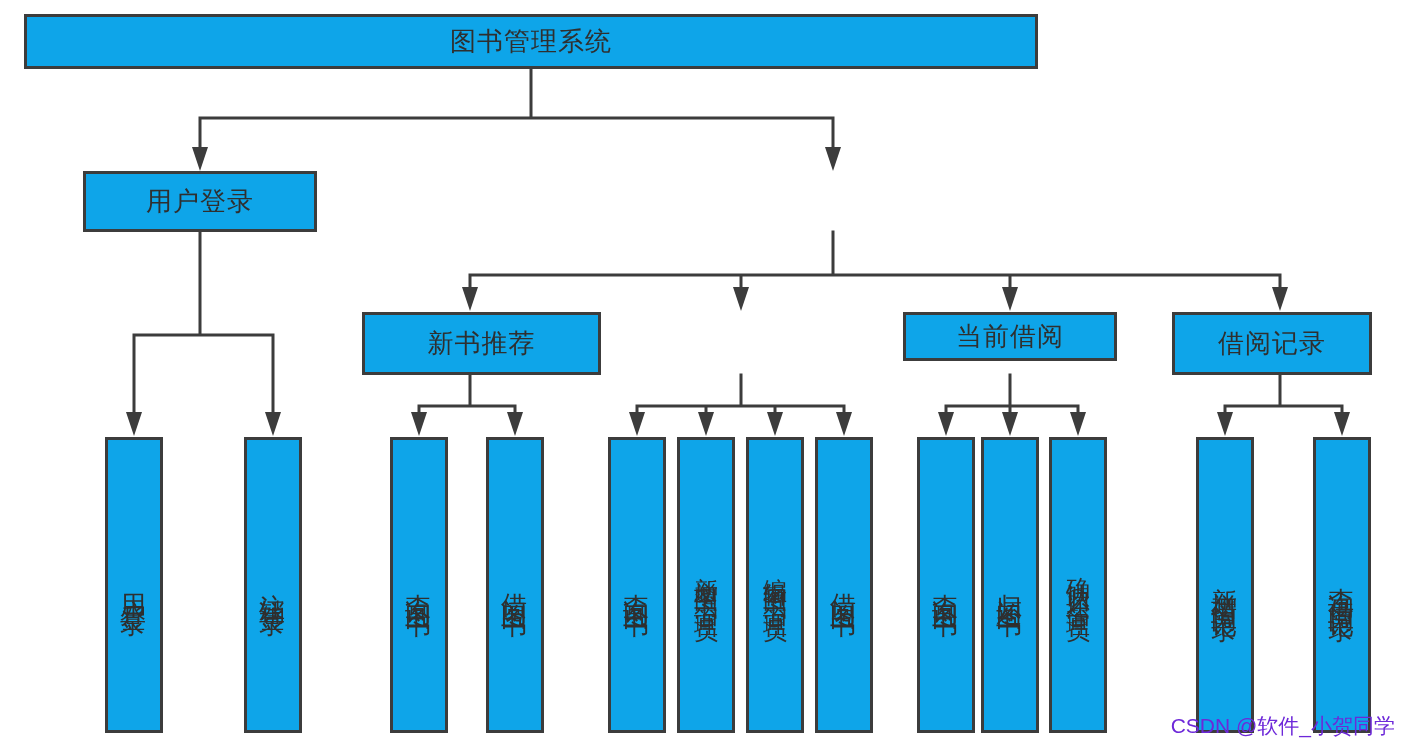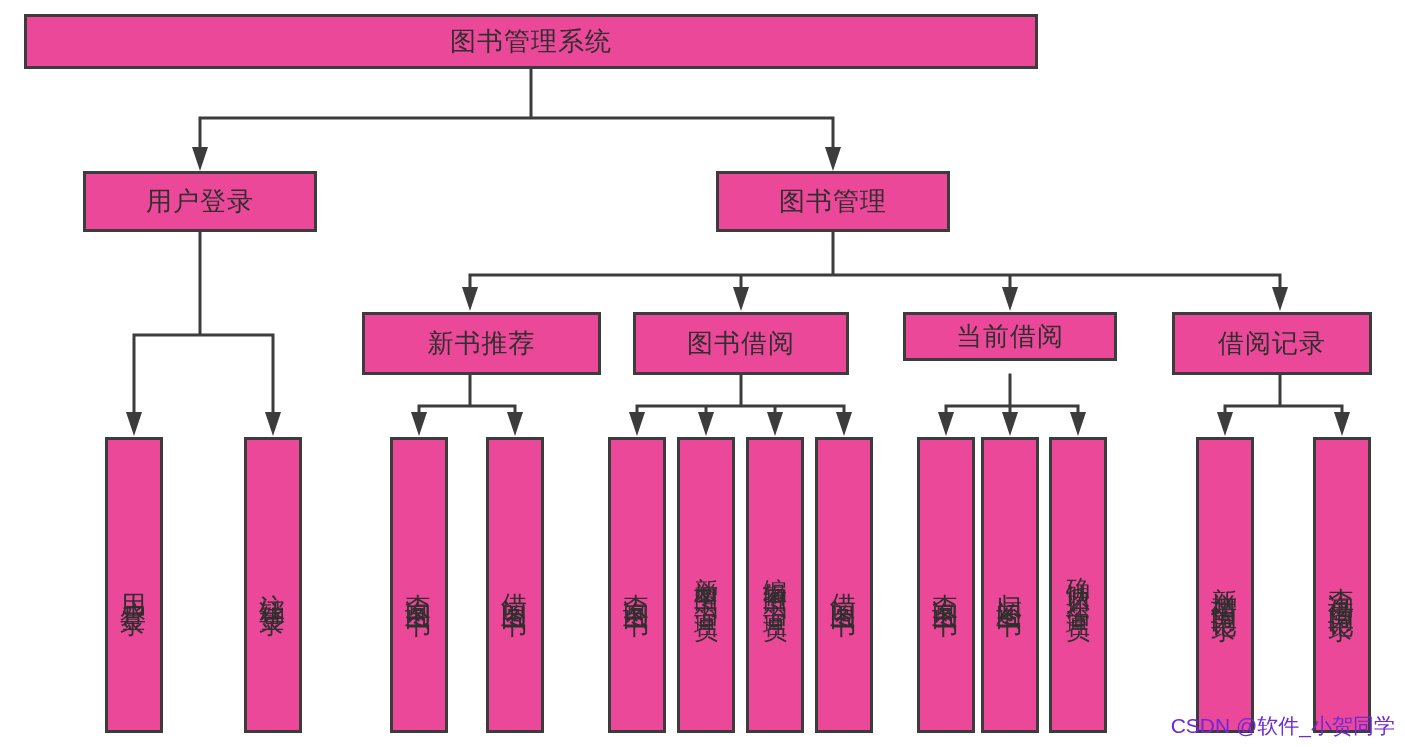--- a/index.html
+++ b/index.html
@@ -8,21 +8,21 @@
     width:1405px;height:747px;
     background:#ffffff;
     font-family:"Liberation Sans","DejaVu Sans",sans-serif;
     overflow:hidden;
   }
   #wires{position:absolute;left:0;top:0;width:1405px;height:747px;}
   .node{
     position:absolute;
     box-sizing:border-box;
     border:3px solid #3c3c3c;
-    background:#ec4899;
+    background:#0ea5e9;
     color:#2f2f2f;
     display:flex;
     align-items:center;
     justify-content:center;
   }
   .hbox{
     font-size:26px;
     letter-spacing:1px;
     white-space:nowrap;
   }
@@ -88,24 +88,22 @@
       <polygon points="1002,412 1018,412 1010,436"></polygon>
       <polygon points="1070,412 1086,412 1078,436"></polygon>
       <polygon points="1217,412 1233,412 1225,436"></polygon>
       <polygon points="1334,412 1350,412 1342,436"></polygon>
     </g>
   </svg>
 
   <div class="node hbox" style="left:24px;top:14px;width:1014px;height:55px;">图书管理系统</div>
 
   <div class="node hbox" style="left:83px;top:171px;width:234px;height:61px;">用户登录</div>
-  <div class="node hbox" style="left:716px;top:171px;width:234px;height:61px;">图书管理</div>
 
   <div class="node hbox" style="left:362px;top:312px;width:239px;height:63px;">新书推荐</div>
-  <div class="node hbox" style="left:633px;top:312px;width:216px;height:63px;">图书借阅</div>
   <div class="node hbox" style="left:903px;top:312px;width:214px;height:49px;">当前借阅</div>
   <div class="node hbox" style="left:1172px;top:312px;width:200px;height:63px;">借阅记录</div>
 
   <div class="node vbox" style="left:105px;top:437px;width:58px;height:296px;">用户登录</div>
   <div class="node vbox" style="left:244px;top:437px;width:58px;height:296px;">注销登录</div>
 
   <div class="node vbox" style="left:390px;top:437px;width:58px;height:296px;">查询图书</div>
   <div class="node vbox" style="left:486px;top:437px;width:58px;height:296px;">借阅图书</div>
 
   <div class="node vbox" style="left:608px;top:437px;width:58px;height:296px;">查询图书</div>

